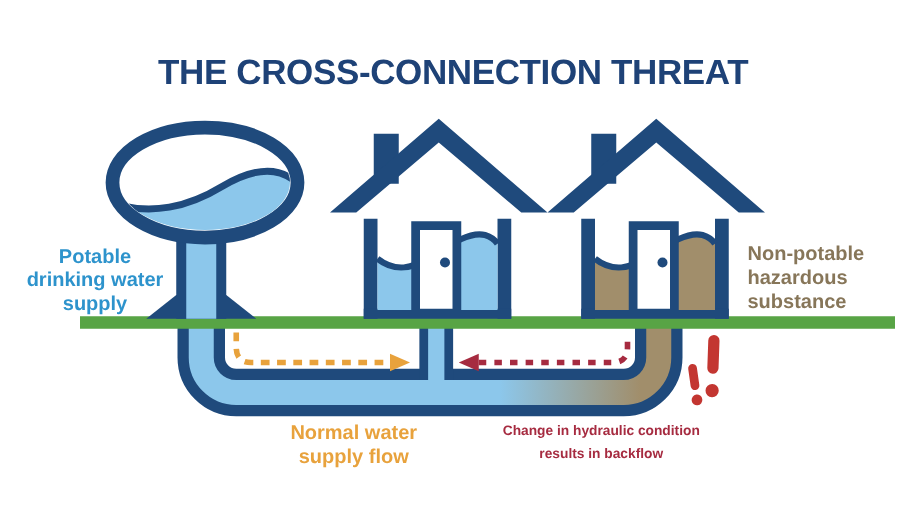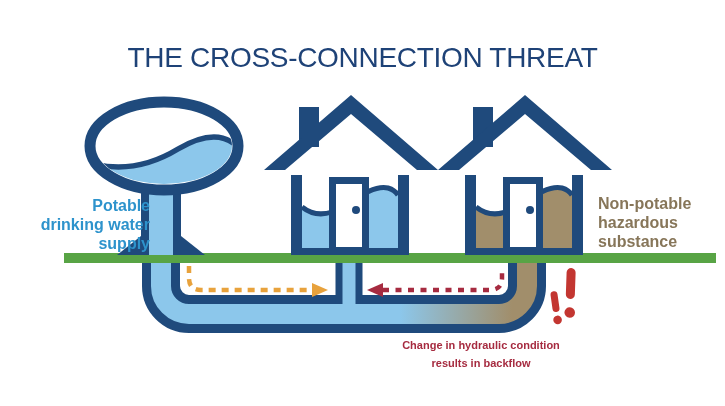--- a/index.html
+++ b/index.html
@@ -2,28 +2,28 @@
 <html><head>
 <meta charset="utf-8">
 <style>
   html,body{margin:0;padding:0;background:#fff;}
   .canvas{
     position:relative;width:725px;height:406px;background:#ffffff;overflow:hidden;
     font-family:"Liberation Sans",sans-serif;
   }
   .title{
     position:absolute;left:0;right:0;top:42px;margin:0;
-    text-align:center;font-size:28px;line-height:32px;font-weight:normal;
+    text-align:center;font-size:28px;line-height:32px;font-weight:bold;
     letter-spacing:-0.3px;color:#1e4277;
   }
   .lbl{
     position:absolute;font-weight:bold;font-size:16px;line-height:19px;
     white-space:pre-line;
   }
-  .lbl-potable{left:2px;top:196px;width:148px;text-align:right;color:#2d93cc;}
+  .lbl-potable{left:2px;top:196px;width:148px;text-align:center;color:#2d93cc;}
   .lbl-nonpotable{left:598px;top:194px;width:125px;text-align:left;color:#877659;}
   .lbl-normalflow{left:203px;top:337px;width:160px;text-align:center;color:#e8a23c;}
   .lbl-backflow{left:361px;top:336px;width:240px;text-align:center;color:#a62b40;font-size:11px;line-height:18px;}
   svg{position:absolute;left:0;top:0;}
 </style>
 </head>
 <body>
 
 <div class="canvas">
 
@@ -109,17 +109,19 @@
   <h1 class="title">THE CROSS-CONNECTION THREAT</h1>
 
   <div class="lbl lbl-potable">Potable
 drinking water
 supply</div>
 
   <div class="lbl lbl-nonpotable">Non-potable
 hazardous
 substance</div>
 
+  <div class="lbl lbl-normalflow">Normal water
+supply flow</div>
 
   <div class="lbl lbl-backflow">Change in hydraulic condition
 results in backflow</div>
 
 </div>
 
 </body></html>

